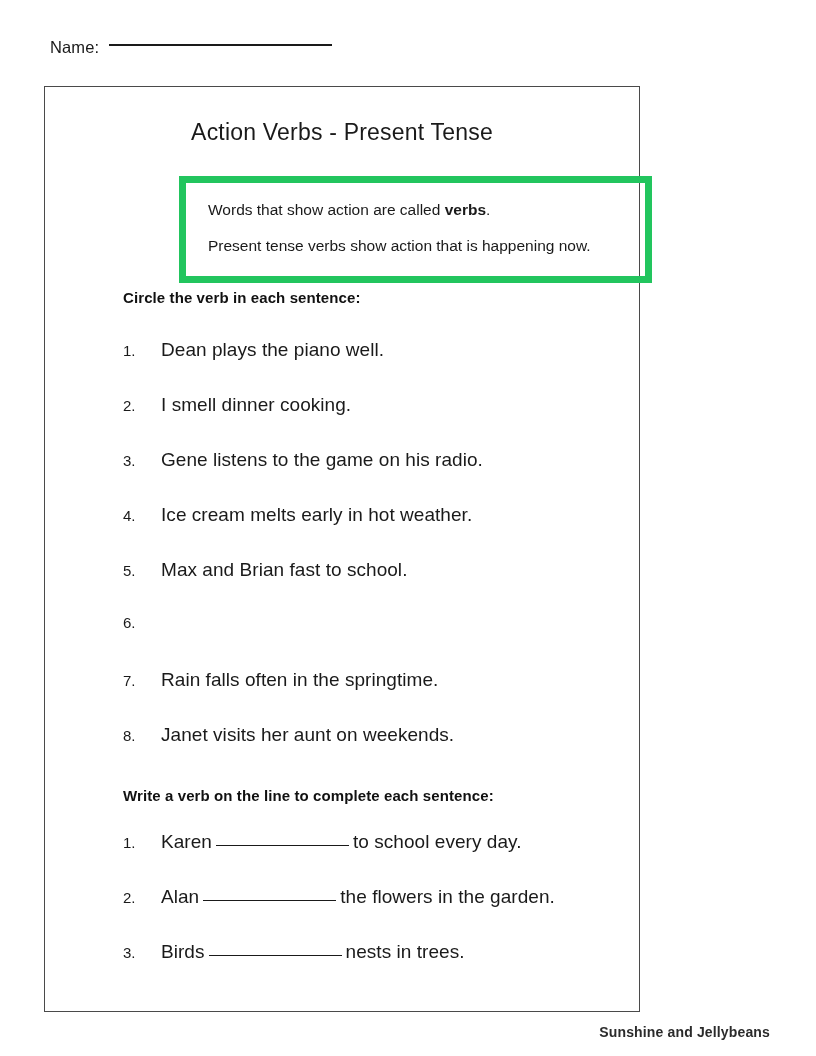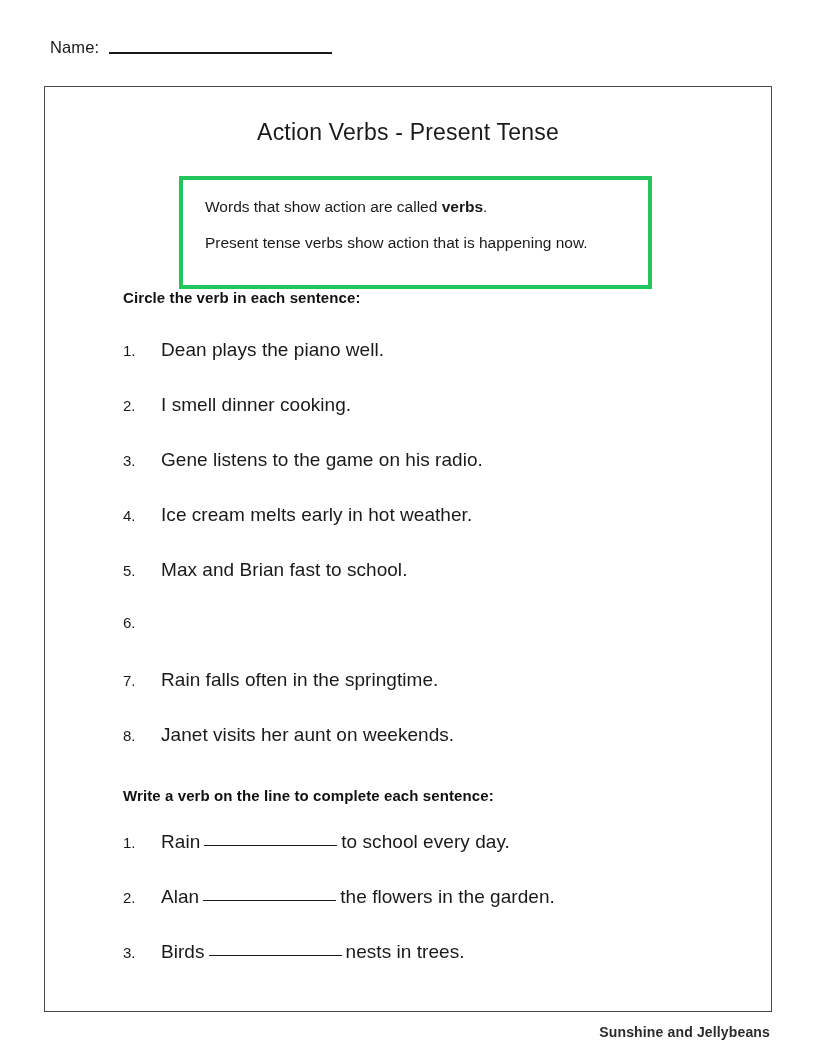--- a/index.html
+++ b/index.html
@@ -22,21 +22,21 @@
     position: absolute;
     top: 38px;
     left: 50px;
     right: 48px;
     height: 30px;
     display: flex;
     align-items: baseline;
   }
   .field {
     display: flex;
-    align-items: flex-end;
+    align-items: center;
     white-space: nowrap;
   }
   .field-name { margin-right: 0; }
   .field-date { margin-left: 110px; }
   .field-label {
     font-size: 16.5px;
     font-weight: 400;
     color: #1a1a1a;
     letter-spacing: 0.1px;
   }
@@ -48,21 +48,21 @@
     top: -3px;
   }
   .rule-name { width: 223px; }
   .rule-date { width: 228px; }
 
   
   .page-frame {
     position: absolute;
     left: 44px;
     top: 86px;
-    width: 728px;
+    width: 596px;
     height: 926px;
     border: 1px solid #4a4a4a;
     background: #ffffff;
   }
 
   
   .worksheet-title {
     position: absolute;
     top: 32px;
     left: 0;
@@ -73,22 +73,22 @@
     color: #1a1a1a;
     letter-spacing: 0.2px;
   }
 
   
   .definition-box {
     position: absolute;
     left: 134px;
     top: 89px;
     width: 473px;
-    border: 4px solid #22c55e;
-    padding: 16px 22px 30px 22px;
+    border: 7px solid #22c55e;
+    padding: 16px 22px 18px 22px;
   }
   .definition-line {
     font-size: 15.5px;
     line-height: 1.45;
     color: #1a1a1a;
     white-space: nowrap;
   }
   .definition-line + .definition-line { margin-top: 14px; }
   .definition-line b { font-weight: 700; }
 
@@ -207,21 +207,21 @@
       <span class="q-number">8.</span>
       <span class="q-text">Janet visits her aunt on weekends.</span>
     </div>
   </div>
 
   <div class="section-heading" id="heading-write">Write a verb on the line to complete each sentence:</div>
 
   <div class="question-list" id="list-write">
     <div class="question-row">
       <span class="q-number">1.</span>
-      <span class="q-text"><span>Rain</span><span class="q-blank"></span><span>to school every day.</span></span>
+      <span class="q-text"><span>Karen</span><span class="q-blank"></span><span>to school every day.</span></span>
     </div>
     <div class="question-row">
       <span class="q-number">2.</span>
       <span class="q-text"><span>Alan</span><span class="q-blank"></span><span>the flowers in the garden.</span></span>
     </div>
     <div class="question-row">
       <span class="q-number">3.</span>
       <span class="q-text"><span>Birds</span><span class="q-blank"></span><span>nests in trees.</span></span>
     </div>
   </div>

